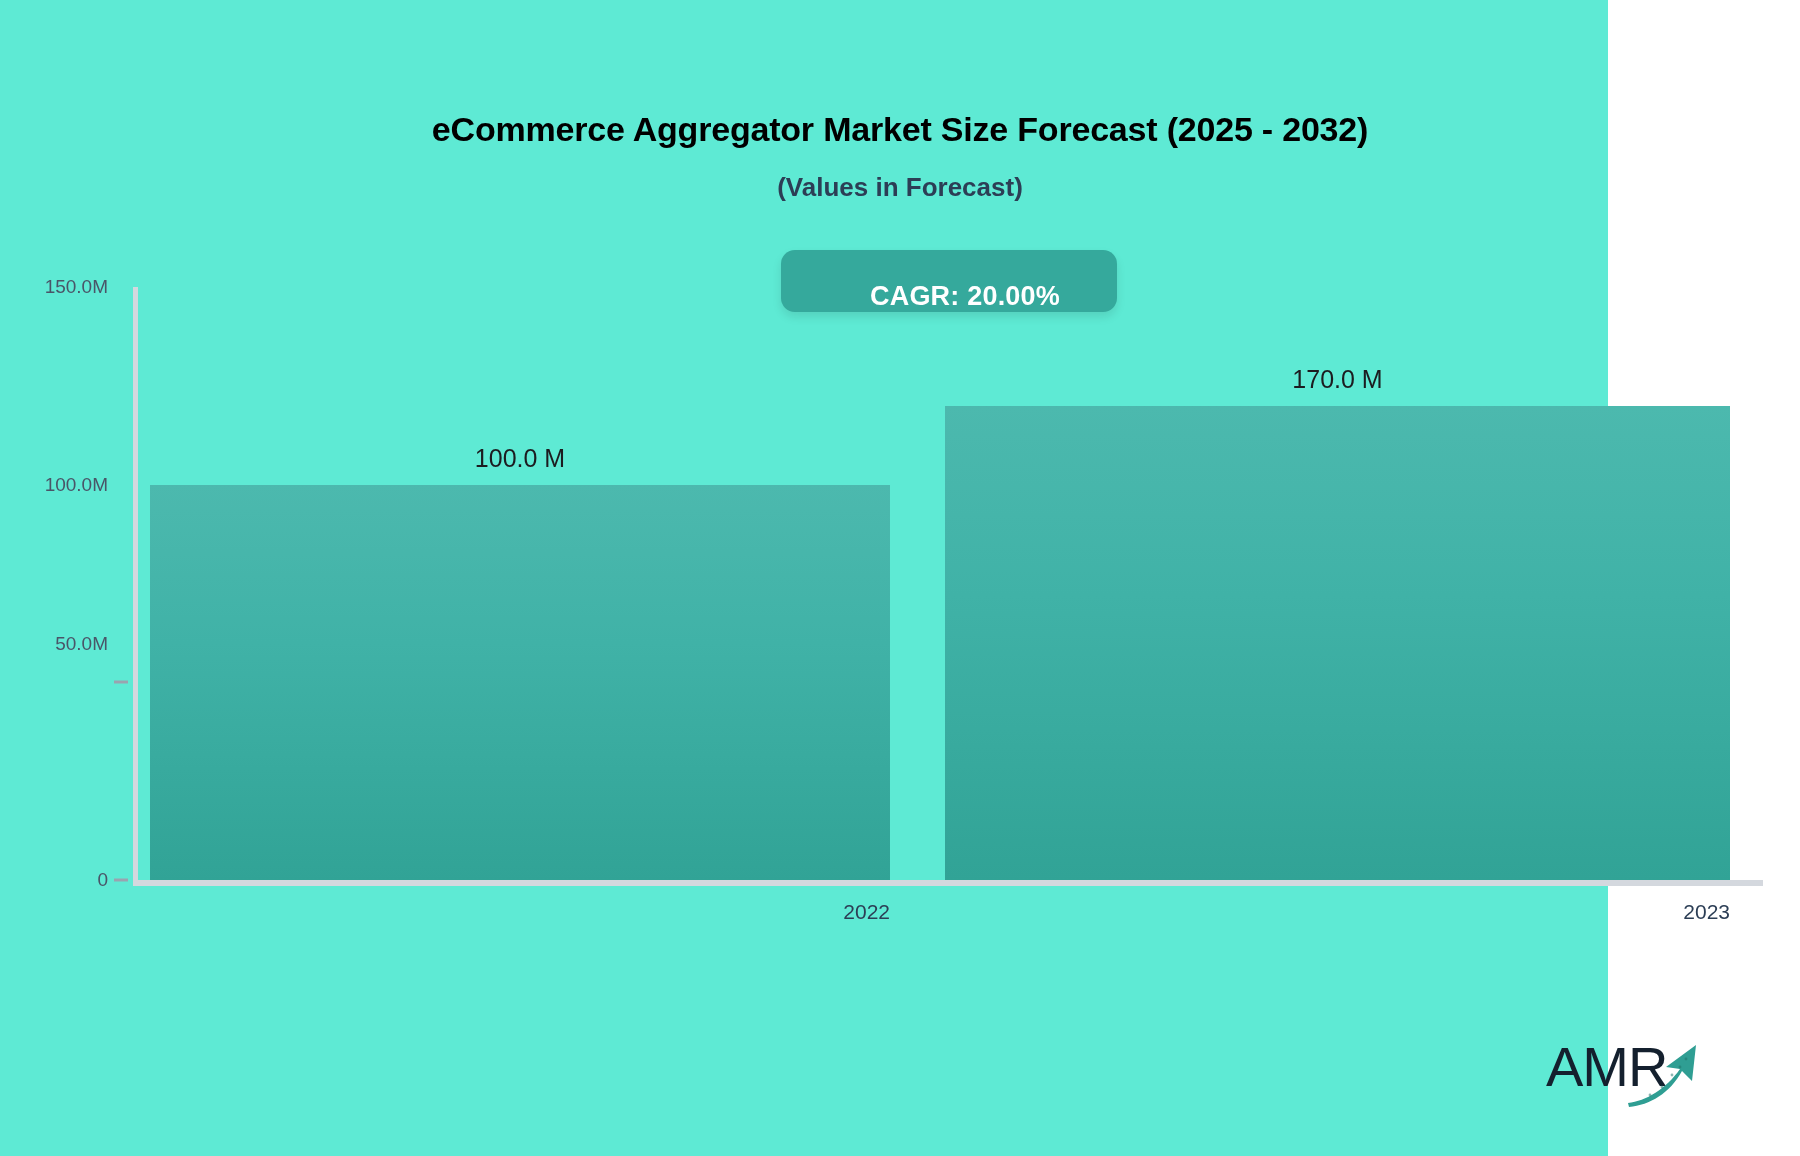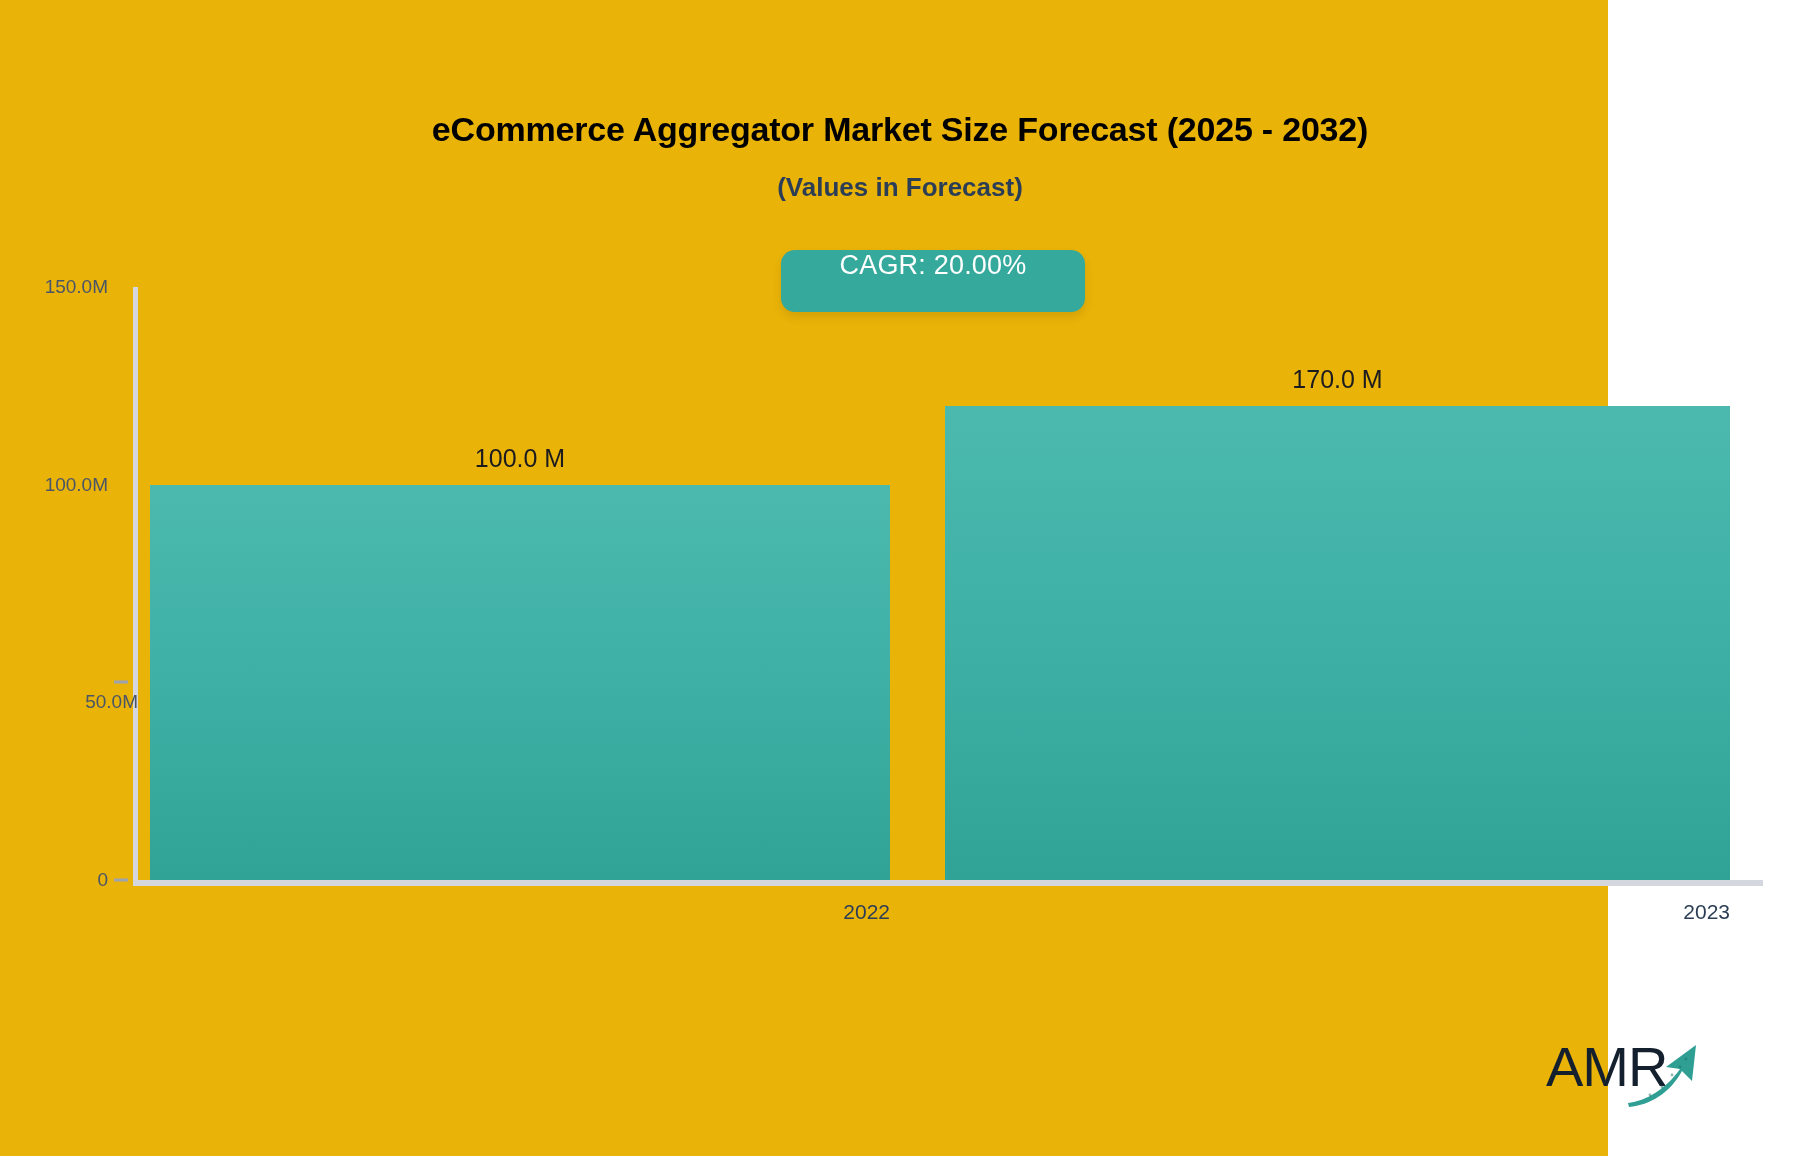--- a/index.html
+++ b/index.html
@@ -12,21 +12,21 @@
     height: 1156px;
     font-family: "Liberation Sans", sans-serif;
     overflow: hidden;
     position: relative;
   }
 
   #canvas {
     position: relative;
     width: 1608px;
     height: 1156px;
-    background: #eab308;
+    background: #5eead4;
   }
 
   
   #chart-title {
     position: absolute;
     left: 0;
     top: 110px;
     width: 1800px;
     text-align: center;
     font-size: 34px;
@@ -51,27 +51,28 @@
   #cagr-badge {
     position: absolute;
     left: 781px;
     top: 250px;
     width: 304px;
     height: 62px;
     border-radius: 14px;
     background: #35a99c;
     box-shadow: 0 5px 10px rgba(0,0,0,0.10);
     display: flex;
-    align-items: flex-start;
+    align-items: flex-end;
     justify-content: center;
     color: #ffffff;
     font-size: 27px;
-    font-weight: normal;
+    font-weight: bold;
     letter-spacing: 0.2px;
     white-space: nowrap;
+    padding-left: 32px;
   }
 
   
   #plot {
     position: absolute;
     left: 133px;
     top: 287px;
     width: 1630px;
     height: 593px;
   }
@@ -178,21 +179,21 @@
   <div id="cagr-badge">
     <span>CAGR: 20.00%</span>
   </div>
 
   <div id="y-axis-spine"></div>
   <div id="x-axis-line"></div>
 
   <div id="y-ticks">
       <div class="y-tick-label y-tick-wrap" style="top: 287px;">150.0M</div>
       <div class="y-tick-label y-tick-wrap" style="top: 484.667px;">100.0M</div>
-      <div class="y-tick-label y-tick-wrap" style="top: 702px; margin-left: 30px;">50.0M</div>
+      <div class="y-tick-label y-tick-wrap" style="top: 644px;">50.0M</div>
       <div class="y-tick-mark" style="top: 682.333px; left: 114px;"></div>
       <div class="y-tick-label y-tick-wrap" style="top: 880px;">0</div>
       <div class="y-tick-mark" style="top: 880px; left: 114px;"></div>
     </div>
 
   <div id="plot">
       <div class="bar" style="left: 17px; width: 740px; height: 395.333px;"></div>
       <div class="bar-value" style="left: 17px; width: 740px; top: 185.667px;">100.0 M</div>
       <div class="bar" style="left: 812px; width: 785px; height: 474.4px;"></div>
       <div class="bar-value" style="left: 812px; width: 785px; top: 106.6px;">170.0 M</div>

